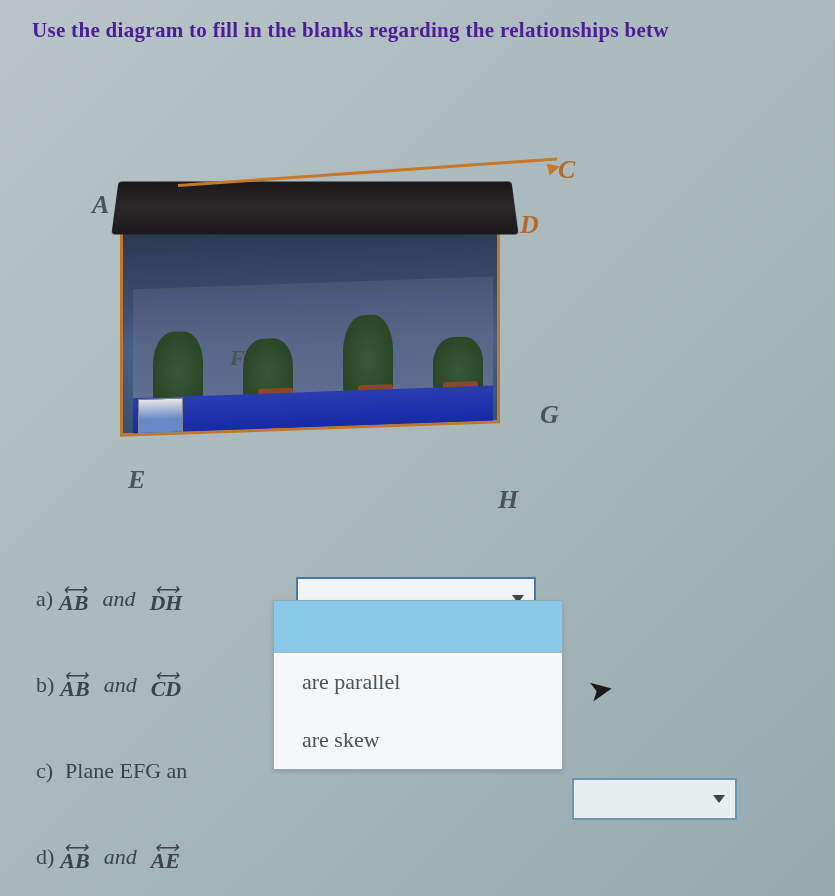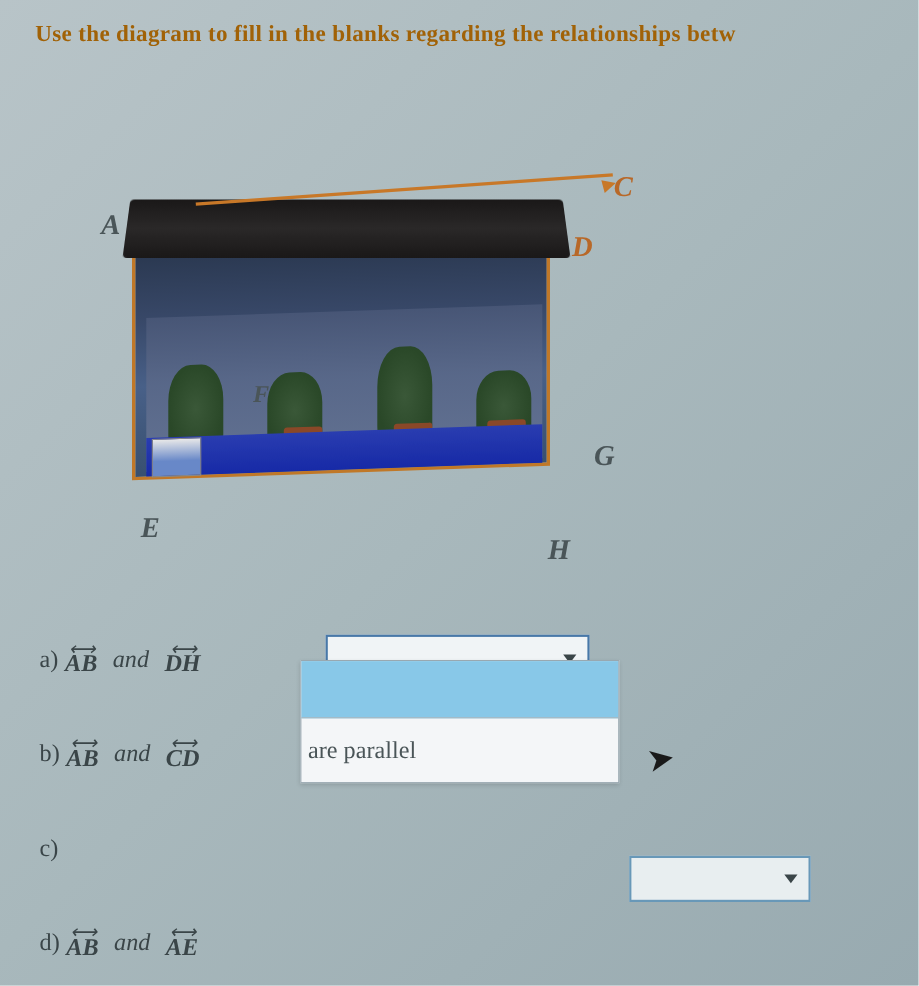--- a/index.html
+++ b/index.html
@@ -11,21 +11,21 @@
       color: #3a4548;
       position: relative;
       overflow: hidden;
     }
     .instruction {
       position: absolute;
       top: 18px;
       left: 32px;
       font-size: 21px;
       font-weight: bold;
-      color: #a16207;
+      color: #4c1d95;
       letter-spacing: 0.3px;
     }
     .diagram-area {
       position: absolute;
       top: 80px;
       left: 60px;
       width: 520px;
       height: 420px;
     }
     .tank {
@@ -203,21 +203,21 @@
       border: 1px solid #98a8b0;
       z-index: 10;
       box-shadow: 0 2px 4px rgba(0,0,0,0.15);
     }
     .dd-blank {
       height: 52px;
       background: #88c8e8;
       border-bottom: 1px solid #a8b8c0;
     }
     .dd-item {
-      padding: 16px 6px;
+      padding: 16px 28px;
       font-size: 22px;
       color: #4a5558;
       cursor: pointer;
     }
     .select2 {
       position: absolute;
       top: 778px;
       left: 572px;
       width: 165px;
       height: 42px;
@@ -300,20 +300,21 @@
       <span class="line-sym">
         <span class="dbl-arrow">⟷</span>
         <span class="letters">CD</span>
       </span>
     </div>
   </div>
 
   <div class="qrow">
     <div class="qlabel">
       <span>c)</span>
+      <span style="margin-left:6px">Plane EFG an</span>
     </div>
   </div>
 
   <div class="qrow">
     <div class="qlabel">
       <span>d)</span>
       <span class="line-sym">
         <span class="dbl-arrow">⟷</span>
         <span class="letters">AB</span>
       </span>
@@ -322,19 +323,20 @@
         <span class="dbl-arrow">⟷</span>
         <span class="letters">AE</span>
       </span>
     </div>
   </div>
 </div>
 
 <div class="dropdown">
   <div class="dd-blank"></div>
   <div class="dd-item">are parallel</div>
+  <div class="dd-item">are skew</div>
 </div>
 
 <div class="select2">
   <div class="select-chev"></div>
 </div>
 
 <div class="cursor-arrow">➤</div>
 
 </body></html>

